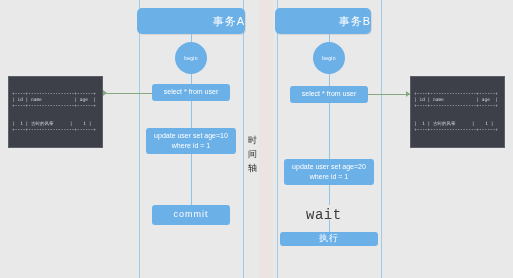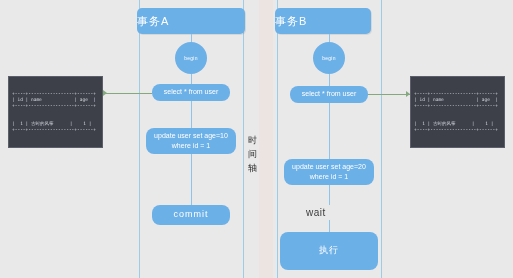--- a/index.html
+++ b/index.html
@@ -46,21 +46,21 @@
     border-right: 1px solid #9ecbe8;
   }
 
   
   .lane-header {
     position: absolute;
     background: #6cb0e8;
     border-radius: 5px;
     color: #ffffff;
     font-size: 11px;
-    text-align: left;
+    text-align: right;
     line-height: 26px;
     height: 26px;
     letter-spacing: 1px;
     box-shadow: 1px 1px 0 rgba(0,0,0,0.08);
   }
   .lane-header.hdr-a { left: 137px; top: 8px; width: 108px; }
   .lane-header.hdr-b { left: 275px; top: 8px; width: 96px; }
 
   
   .vline {
@@ -81,43 +81,44 @@
     display: flex;
     align-items: center;
     justify-content: center;
     letter-spacing: 0.3px;
   }
 
   
   .act-box {
     position: absolute;
     background: #6cb0e8;
-    border-radius: 8px;
+    border-radius: 3px;
     color: #ffffff;
     font-size: 7px;
     display: flex;
     align-items: center;
     justify-content: center;
     text-align: center;
     line-height: 1.5;
     box-sizing: border-box;
     padding: 2px 7px;
     white-space: pre-line;
   }
   .act-box.big-label {
     font-size: 9px;
     letter-spacing: 1px;
   }
 
   
   .wait-text {
     position: absolute;
-    font-size: 10px;
+    font-size: 14px;
     color: #3b3b3b;
     letter-spacing: 0.5px;
+    font-family: Liberation Mono, monospace;
   }
 
   
   .time-label {
     position: absolute;
     left: 246px;
     top: 133px;
     width: 13px;
     font-size: 9px;
     color: #2f2f2f;
@@ -191,21 +192,21 @@
   <div class="vline" style="left:329px; top:34px; height:12px;"></div>
   <div class="begin-circle" style="left:313px; top:42px;">begin</div>
   <div class="vline" style="left:329px; top:74px; height:12px;"></div>
   <div class="act-box" style="left:290px; top:86px; width:78px; height:17px;">select * from user</div>
   <div class="vline" style="left:329px; top:103px; height:56px;"></div>
   <div class="act-box" style="left:284px; top:159px; width:90px; height:26px;">update user set age=20
 where id = 1</div>
   <div class="vline" style="left:329px; top:185px; height:20px;"></div>
   <div class="wait-text" style="left:306px; top:207px;">wait</div>
   <div class="vline" style="left:329px; top:220px; height:12px;"></div>
-  <div class="act-box big-label" style="left:280px; top:232px; width:98px; height:38px;">执行</div>
+  <div class="act-box big-label" style="left:280px; top:232px; width:98px; height:14px;">执行</div>
 
   <div class="green-line" style="left:103px; top:93px; width:49px;"></div>
   <div class="green-arrow right" style="left:103px; top:90px;"></div>
 
   <div class="green-line" style="left:368px; top:94px; width:42px;"></div>
   <div class="green-arrow right" style="left:406px; top:91px;"></div>
 
   <div class="db-table" style="left:8px; top:76px; width:95px;">
     <span class="row">+----+-----------------+------+
 | id | name            | age  |

